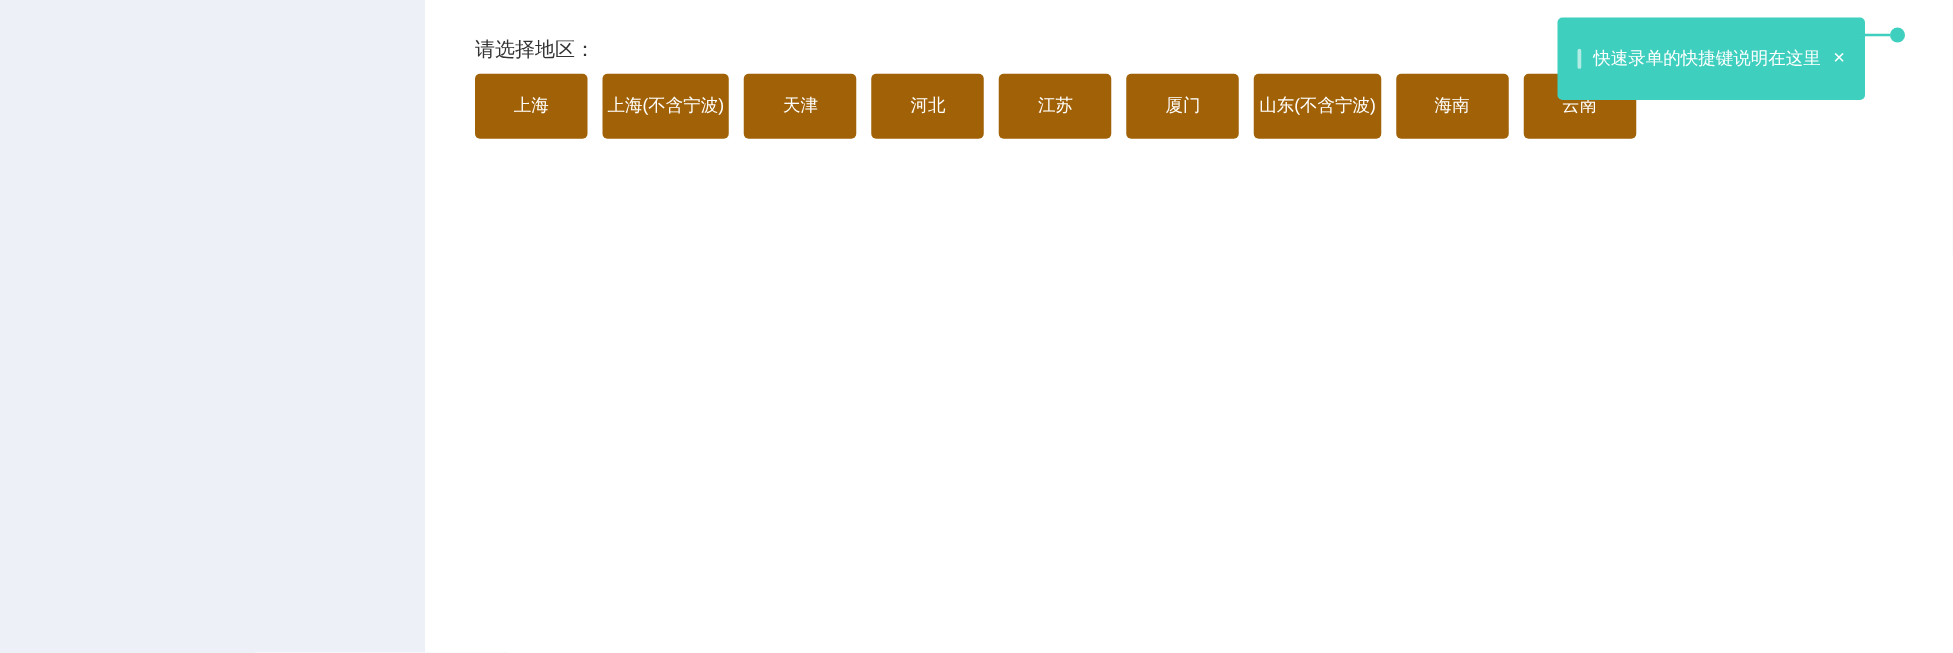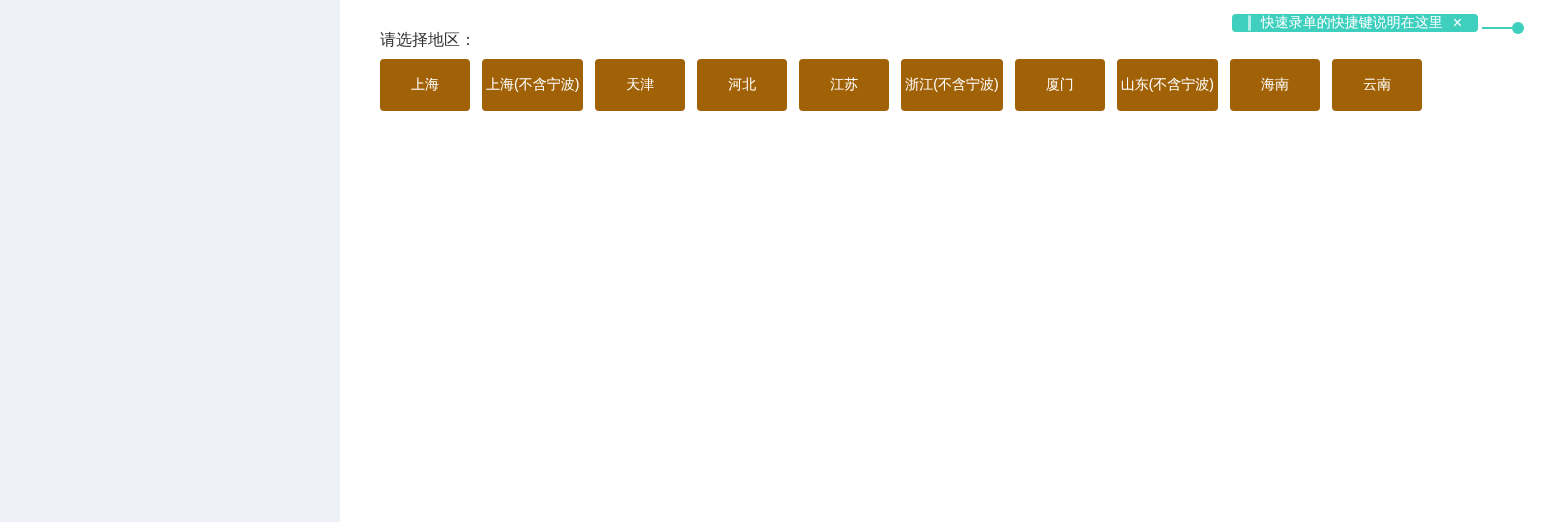--- a/index.html
+++ b/index.html
@@ -62,25 +62,25 @@
       min-width: 90px;
       display: flex;
       align-items: center;
       justify-content: center;
     }
 
     
     .tooltip-bar {
       position: absolute;
       top: 14px;
-      right: 84px;
+      right: 70px;
       background: #3ecfbe;
       color: #fff;
       border-radius: 4px;
-      padding: 0 16px;
+      padding: 24px 16px;
       font-size: 14px;
       display: flex;
       align-items: center;
       gap: 10px;
       white-space: nowrap;
     }
 
     .tooltip-bar .bar-divider {
       width: 3px;
       height: 16px;
@@ -125,21 +125,20 @@
 
 <div class="main-content">
   <div class="page-label">请选择地区：</div>
   <div class="region-buttons">
 
   <button class="region-btn">上海</button>
       <button class="region-btn">上海(不含宁波)</button>
       <button class="region-btn">天津</button>
       <button class="region-btn">河北</button>
       <button class="region-btn">江苏</button>
-      <button class="region-btn">浙江(不含宁波)</button>
       <button class="region-btn">厦门</button>
       <button class="region-btn">山东(不含宁波)</button>
       <button class="region-btn">海南</button>
       <button class="region-btn">云南</button>
     </div>
 </div>
 
 <div class="tooltip-bar">
   <span class="bar-divider"></span>
   <span>快速录单的快捷键说明在这里</span>

